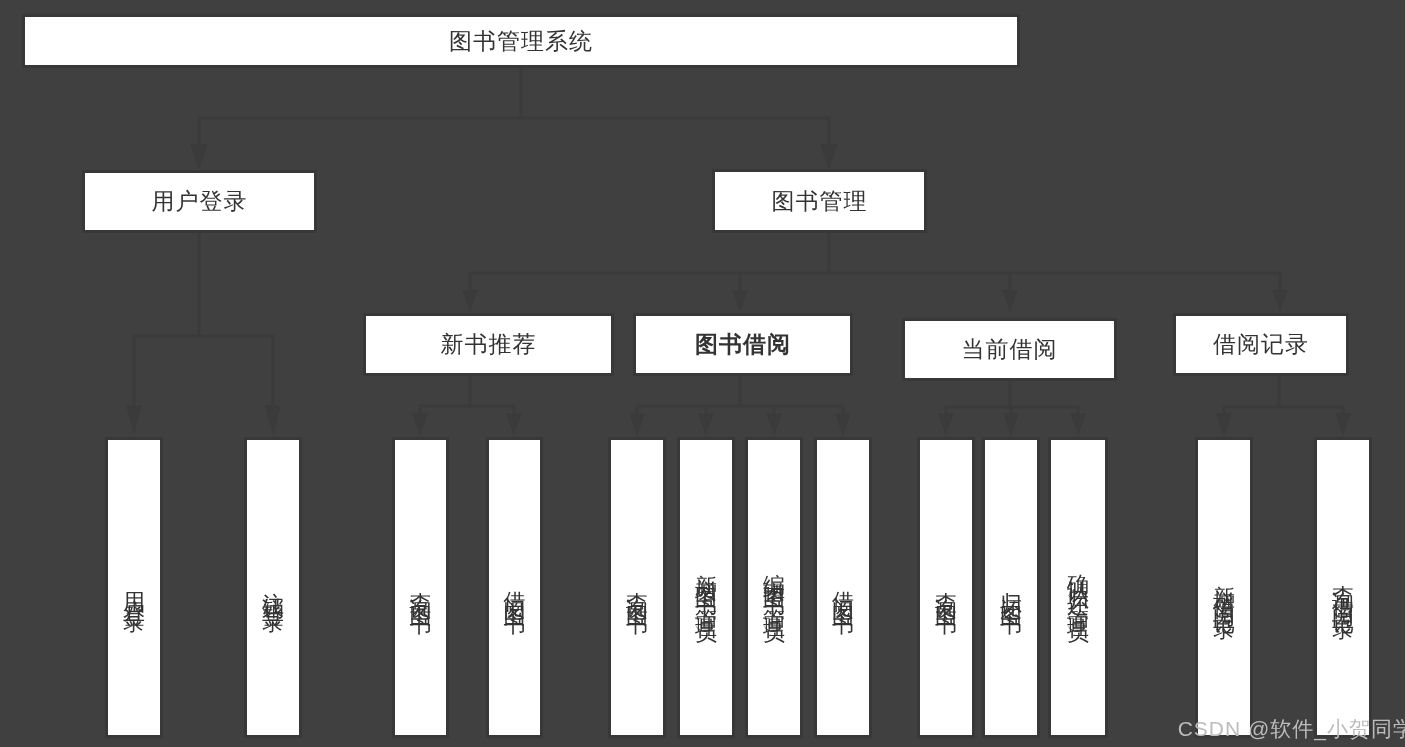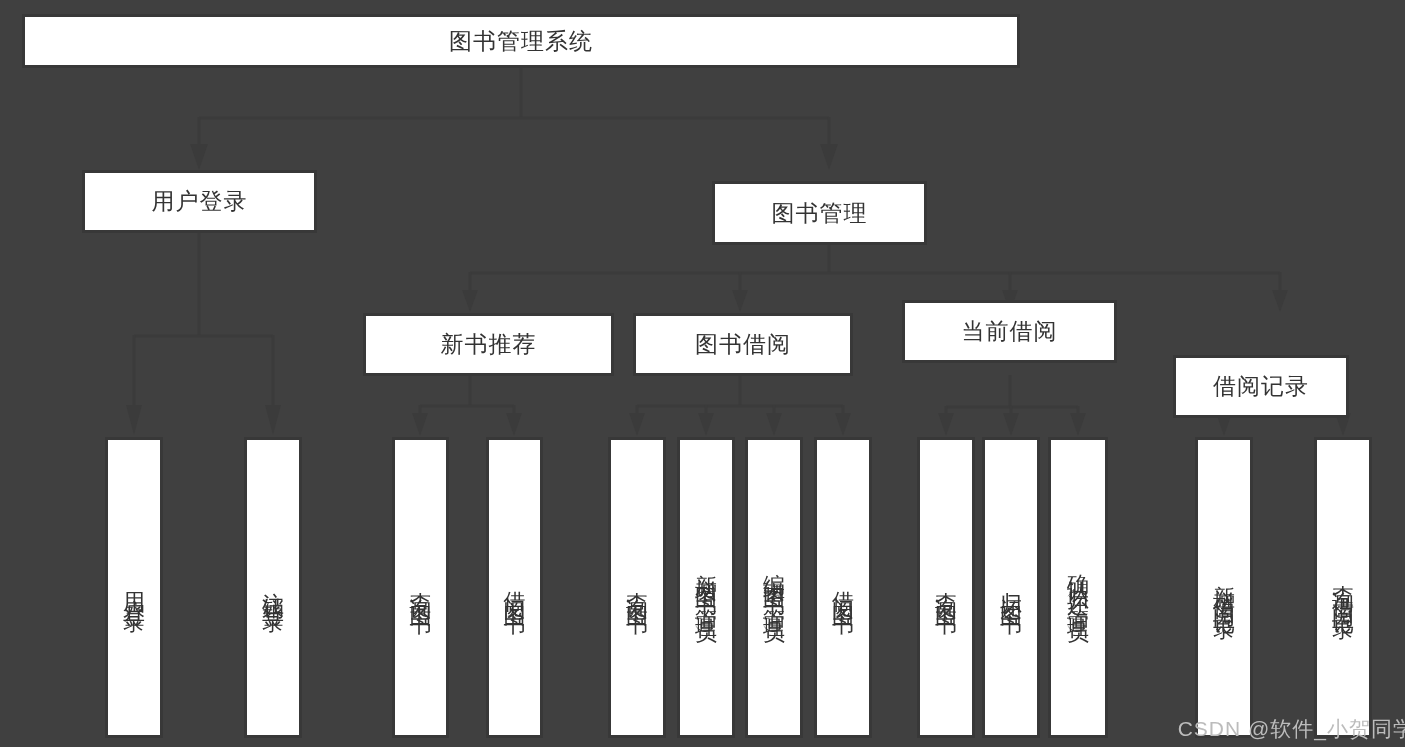--- a/index.html
+++ b/index.html
@@ -133,26 +133,26 @@
     <path d="M1224,407 H1343"></path>
     <path d="M1224,406 V416"></path>
     <polygon points="1216,413 1232,413 1224,436"></polygon>
     <path d="M1343,406 V416"></path>
     <polygon points="1335,413 1351,413 1343,436"></polygon>
   </svg>
 
   <div class="box" style="left:22px; top:14px; width:998px; height:54px;">图书管理系统</div>
 
   <div class="box" style="left:82px; top:170px; width:235px; height:63px;">用户登录</div>
-  <div class="box" style="left:712px; top:169px; width:215px; height:64px;margin-top:12px;">图书管理</div>
+  <div class="box" style="left:712px; top:169px; width:215px; height:64px;">图书管理</div>
 
   <div class="box" style="left:363px; top:313px; width:251px; height:63px;">新书推荐</div>
-  <div class="box" style="left:633px; top:313px; width:220px; height:63px;">图书借阅</div>
-  <div class="box" style="left:902px; top:300px; width:215px; height:63px;">当前借阅</div>
-  <div class="box" style="left:1173px; top:313px; width:176px; height:63px;margin-top:42px;">借阅记录</div>
+  <div class="box" style="left:633px; top:313px; width:220px; height:63px;font-weight:bold;">图书借阅</div>
+  <div class="box" style="left:902px; top:318px; width:215px; height:63px;">当前借阅</div>
+  <div class="box" style="left:1173px; top:313px; width:176px; height:63px;">借阅记录</div>
 
   <div class="leaf" style="left:105px; width:58px;">用户登录</div>
   <div class="leaf" style="left:244px; width:58px;">注销登录</div>
 
   <div class="leaf" style="left:392px; width:57px;">查询图书</div>
   <div class="leaf" style="left:486px; width:57px;">借阅图书</div>
 
   <div class="leaf" style="left:608px; width:58px;">查询图书</div>
   <div class="leaf" style="left:677px; width:58px;">新增图书（管理员）</div>
   <div class="leaf" style="left:745px; width:58px;">编辑图书（管理员）</div>

